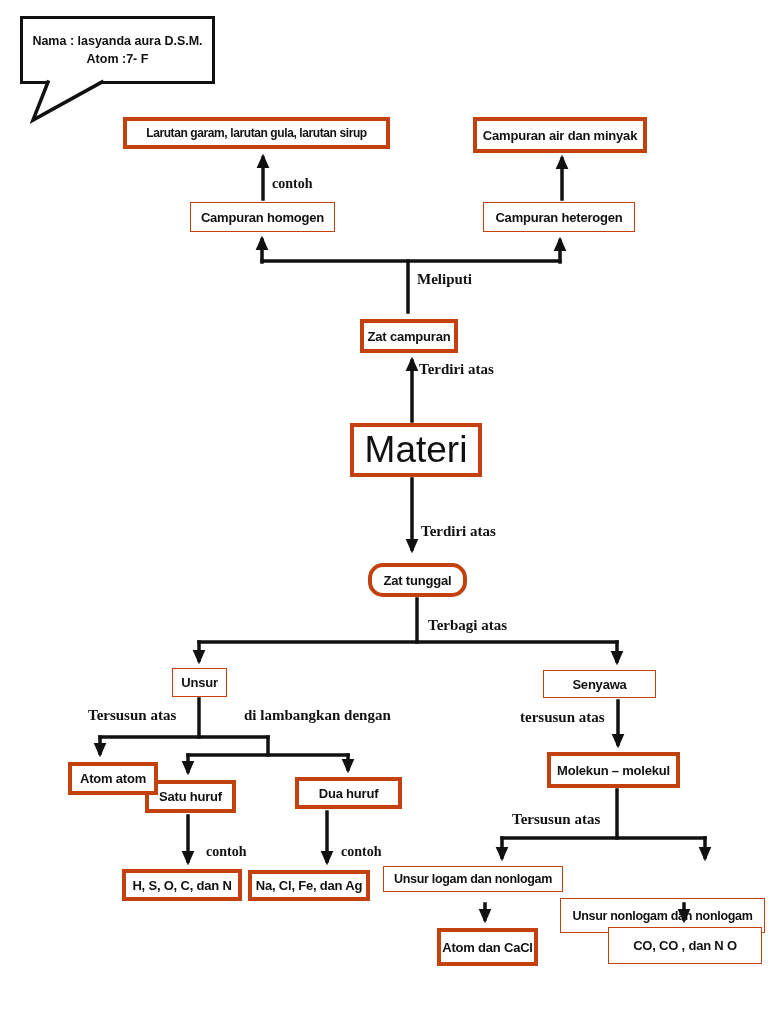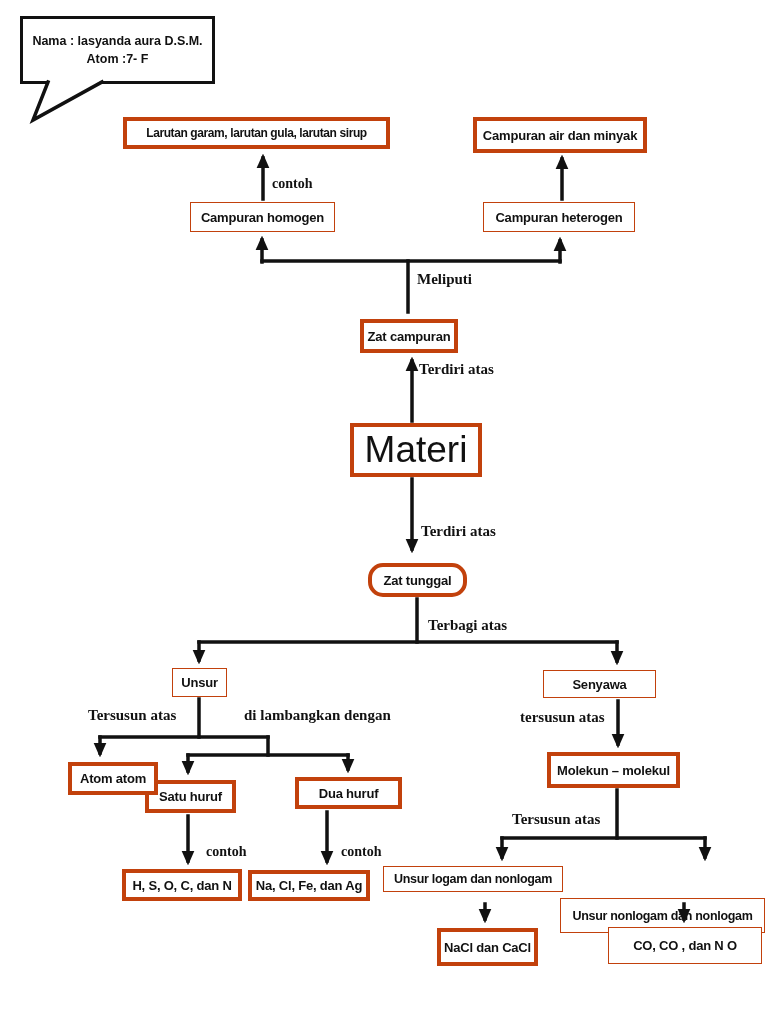--- a/index.html
+++ b/index.html
@@ -69,21 +69,21 @@
   <div class="node b4" style="left:122px;top:869px;width:120px;height:32px;">H, S, O, C, dan N</div>
 
   <div class="node b4" style="left:248px;top:870px;width:122px;height:31px;">Na, Cl, Fe, dan Ag</div>
 
   <div class="node b4" style="left:547px;top:752px;width:133px;height:36px;">Molekun – molekul</div>
 
   <div class="node mid" style="left:560px;top:866px;width:205px;height:35px;margin-top:32px;">Unsur nonlogam dan nonlogam</div>
 
   <div class="node mid" style="left:383px;top:866px;width:180px;height:26px;z-index:2;">Unsur logam dan nonlogam</div>
 
-  <div class="node b4" style="left:437px;top:928px;width:101px;height:38px;">NaCl dan CaCl</div>
+  <div class="node b4" style="left:437px;top:928px;width:101px;height:38px;">Atom dan CaCl</div>
 
   <div class="node" style="left:608px;top:927px;width:154px;height:37px;">CO, CO , dan N O</div>
 
   <div class="lbl sm" style="left:272px;top:176px;">contoh</div>
   <div class="lbl" style="left:417px;top:271px;">Meliputi</div>
   <div class="lbl" style="left:419px;top:361px;">Terdiri atas</div>
   <div class="lbl" style="left:421px;top:523px;">Terdiri atas</div>
   <div class="lbl" style="left:428px;top:617px;">Terbagi atas</div>
   <div class="lbl" style="left:88px;top:707px;">Tersusun atas</div>
   <div class="lbl" style="left:212px;top:707px;margin-left:32px;">di lambangkan dengan</div>

